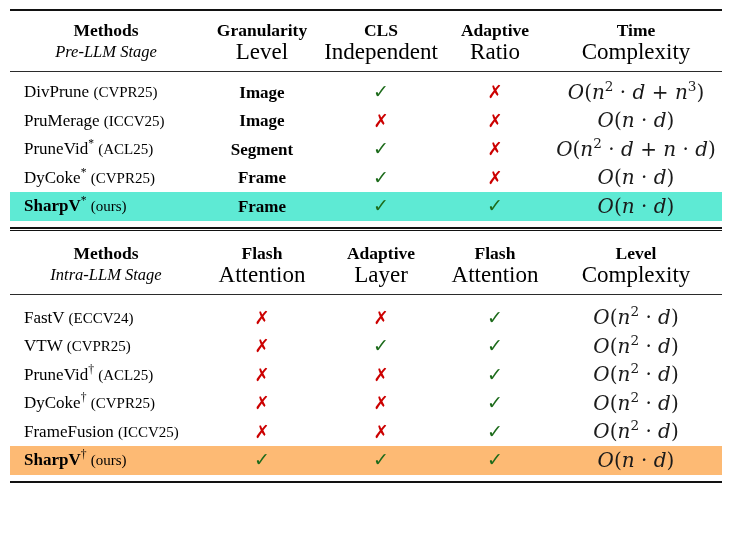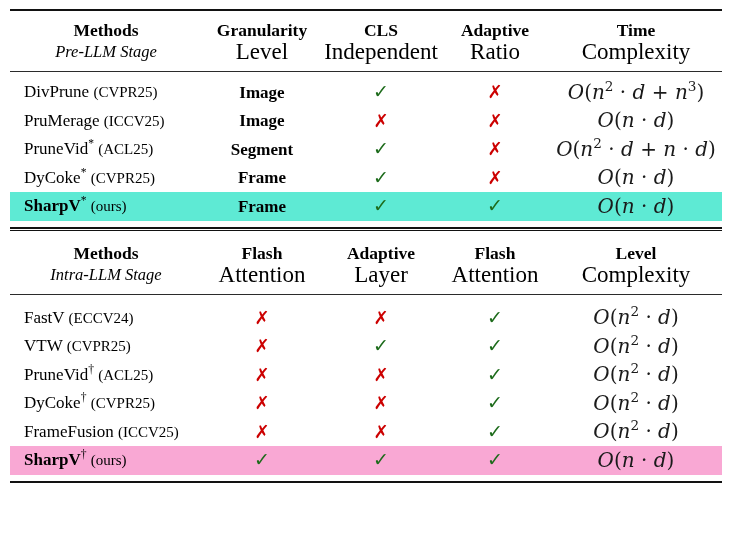--- a/index.html
+++ b/index.html
@@ -135,21 +135,21 @@
     font-family: "DejaVu Sans", sans-serif;
   }
   .cross {
     color: #cc0000;
     font-weight: bold;
     font-size: 18px;
     font-family: "DejaVu Sans", sans-serif;
   }
 
   tr.hl-lav td { background: #5eead4; }
-  tr.hl-pink td { background: #f9a8d4; }
+  tr.hl-pink td { background: #fdba74; }
 
   
   .mi { font-style: italic; }
 </style>
 </head>
 <body>
 
 <div class="page">
 
   <div class="spacer-9"></div>

